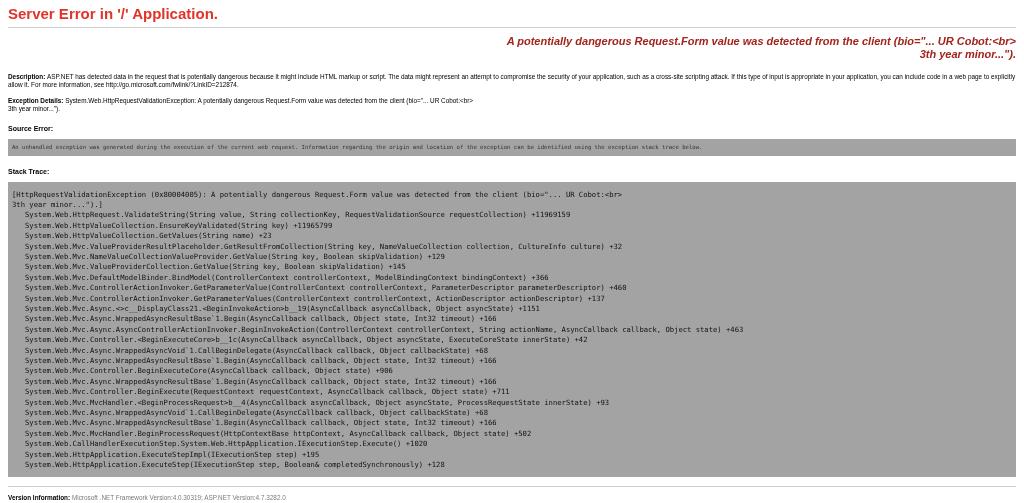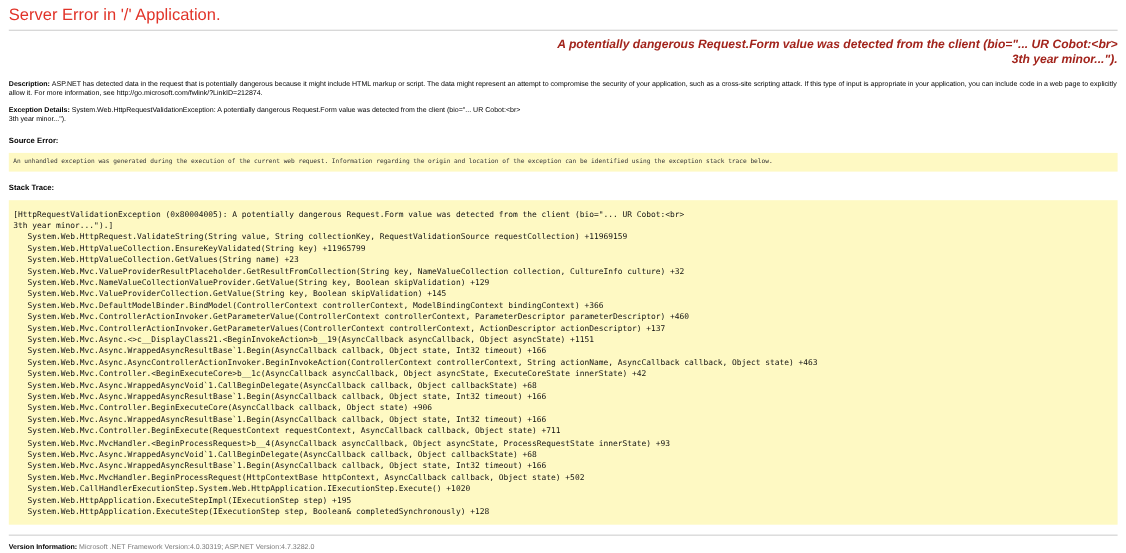--- a/index.html
+++ b/index.html
@@ -7,21 +7,21 @@
   body {
     width: 1024px; height: 503px;
     padding: 5px 8px 0 8px;
     font-family: "Liberation Sans", sans-serif;
     color: #000;
     overflow: hidden;
   }
   h1.page-title {
     margin: 0 0 3px 0;
     font-size: 15px;
-    font-weight: normal;
+    font-weight: bold;
     line-height: 1.25;
     color: #e13328;
   }
   hr.rule {
     border: none;
     border-top: 1px solid #cfcfcf;
     margin: 3px 0 7px 0;
   }
   h2.error-subtitle {
     margin: 0 0 12px 0;
@@ -41,21 +41,21 @@
   }
   p.text b { font-weight: bold; }
   .preline { white-space: pre-line; }
   p.section-label {
     font-size: 7px;
     font-weight: bold;
     margin: 12px 0 7px 0;
     color: #000;
   }
   .codebox {
-    background: #fef9c3;
+    background: #a3a3a3;
     width: 100%;
     margin: 0 0 9px 0;
   }
   .codebox.small {
     padding: 5px 4px;
   }
   .codebox.small pre {
     margin: 0;
     font-family: "DejaVu Sans Mono", "Liberation Mono", monospace;
     font-size: 5.6px;

